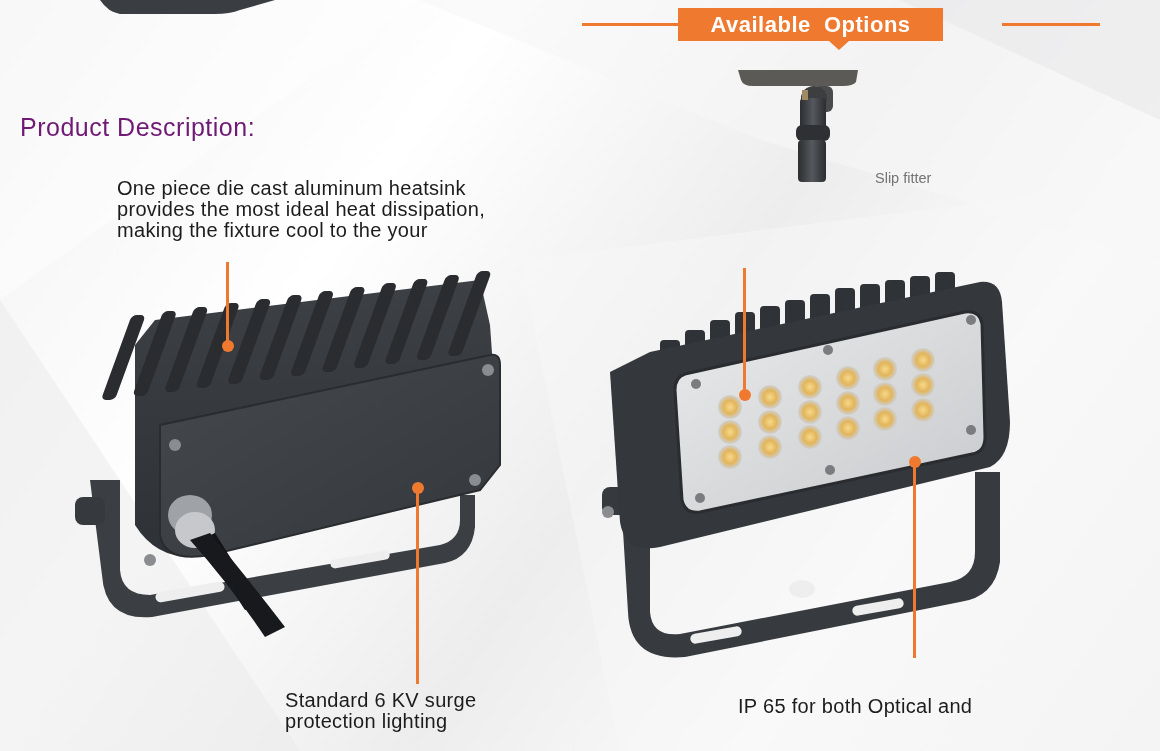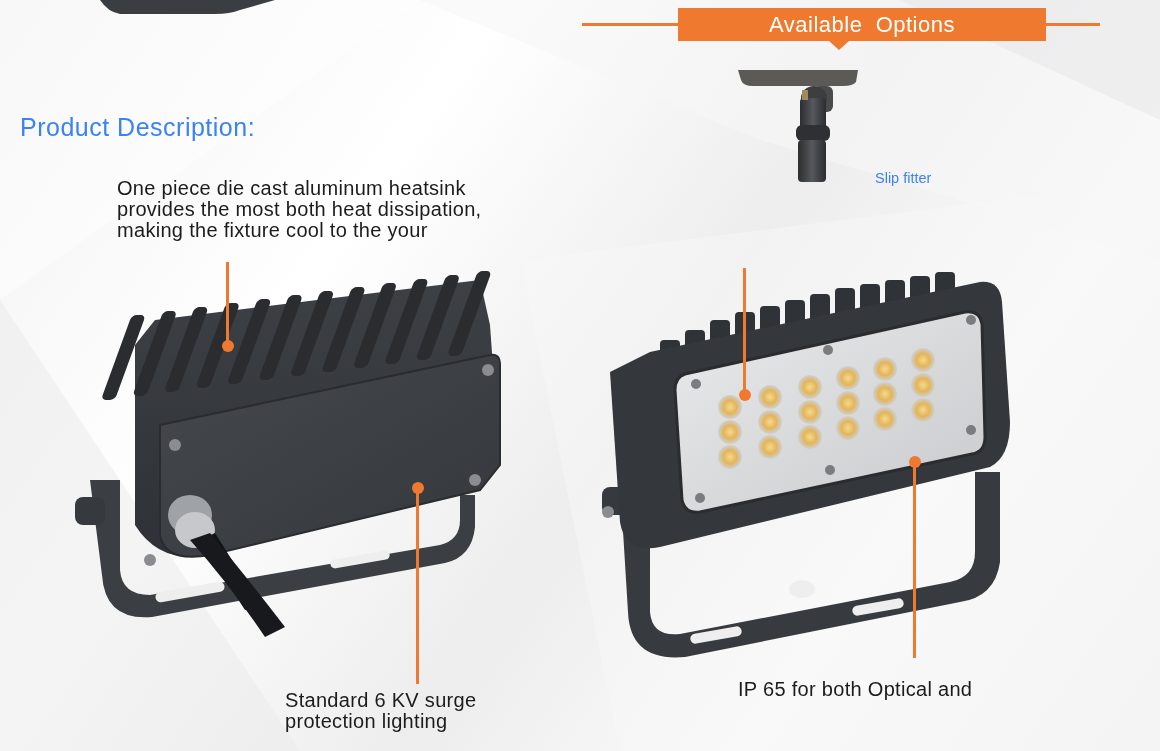--- a/index.html
+++ b/index.html
@@ -1,26 +1,26 @@
 <!DOCTYPE html>
 <html><head>
 <meta charset="utf-8">
 <style>
   html,body{margin:0;padding:0;}
   body{width:1160px;height:751px;overflow:hidden;position:relative;
     font-family:"Liberation Sans",sans-serif;
     background:linear-gradient(125deg,#f2f2f3 0%,#ffffff 30%,#ededee 55%,#fafafa 75%,#f0f0f1 100%);}
   .facet{position:absolute;pointer-events:none;}
   .abs{position:absolute;}
-  .title{left:20px;top:113px;font-size:25px;color:#3b82f6;letter-spacing:0.5px;white-space:nowrap;}
+  .title{left:20px;top:113px;font-size:25px;color:#701a75;letter-spacing:0.5px;white-space:nowrap;}
   .callout{font-size:20px;color:#1c1c1c;line-height:21px;letter-spacing:0.3px;white-space:nowrap;}
-  .small{font-size:14.5px;color:#3b82f6;white-space:nowrap;}
+  .small{font-size:14.5px;color:#737373;white-space:nowrap;}
   .banner-line{background:#ef7a2f;height:3px;}
-  .banner{left:678px;top:8px;width:368px;height:33px;background:#ef7a2f;color:#fff;
-    font-weight:normal;font-size:22px;text-align:center;line-height:33px;letter-spacing:0.5px;white-space:pre;}
+  .banner{left:678px;top:8px;width:265px;height:33px;background:#ef7a2f;color:#fff;
+    font-weight:bold;font-size:22px;text-align:center;line-height:33px;letter-spacing:0.5px;white-space:pre;}
   .banner-notch{left:829px;top:41px;width:0;height:0;border-left:10px solid transparent;border-right:10px solid transparent;border-top:9px solid #ef7a2f;}
   .leader{background:#ef7a2f;width:3px;}
   .dot{width:12px;height:12px;border-radius:50%;background:#ef7a2f;}
 </style>
 </head>
 <body>
 
 <svg class="facet" width="1160" height="751" style="left:0;top:0;">
   <polygon points="0,0 420,0 0,300" fill="#ffffff" opacity="0.45"></polygon>
   <polygon points="420,0 1160,0 1160,260 760,140" fill="#f6f6f7" opacity="0.6"></polygon>
@@ -53,21 +53,21 @@
   <rect x="58" y="57" width="34" height="16" rx="6" fill="#2e3033"></rect>
   <rect x="60" y="72" width="28" height="42" rx="4" fill="url(#sf)"></rect>
   <rect x="64" y="22" width="6" height="10" fill="#a08a60"></rect>
 </svg>
 <div class="abs small" style="left:875px;top:170px;">Slip fitter</div>
 
 <div class="abs title">Product Description:</div>
 
 <div class="abs callout" style="left:117px;top:178px;">
   <div>One piece die cast aluminum heatsink</div>
-  <div>provides the most both heat dissipation,</div>
+  <div>provides the most ideal heat dissipation,</div>
   <div>making the fixture cool to the your</div>
 </div>
 
 <div class="abs callout" style="left:682px;top:216px;">
 </div>
 
 <svg class="abs" width="460" height="400" style="left:60px;top:265px;">
   <defs>
     <linearGradient id="body" x1="0" y1="0" x2="0" y2="1">
         <stop offset="0" stop-color="#3d4045"></stop>
@@ -189,15 +189,15 @@
     <circle cx="333" cy="123" r="12" fill="url(#led)"></circle>
     <circle cx="333" cy="148" r="12" fill="url(#led)"></circle>
   </g>
 </svg>
 <div class="abs leader" style="left:743px;top:268px;height:124px;"></div>
 <div class="abs dot" style="left:739px;top:389px;"></div>
 
 <div class="abs dot" style="left:909px;top:456px;"></div>
 <div class="abs leader" style="left:913px;top:462px;height:196px;"></div>
 
-<div class="abs callout" style="left:738px;top:679px;">
+<div class="abs callout" style="left:738px;top:696px;">
   <div>IP 65 for both Optical and</div>
 </div>
 
 </body></html>

